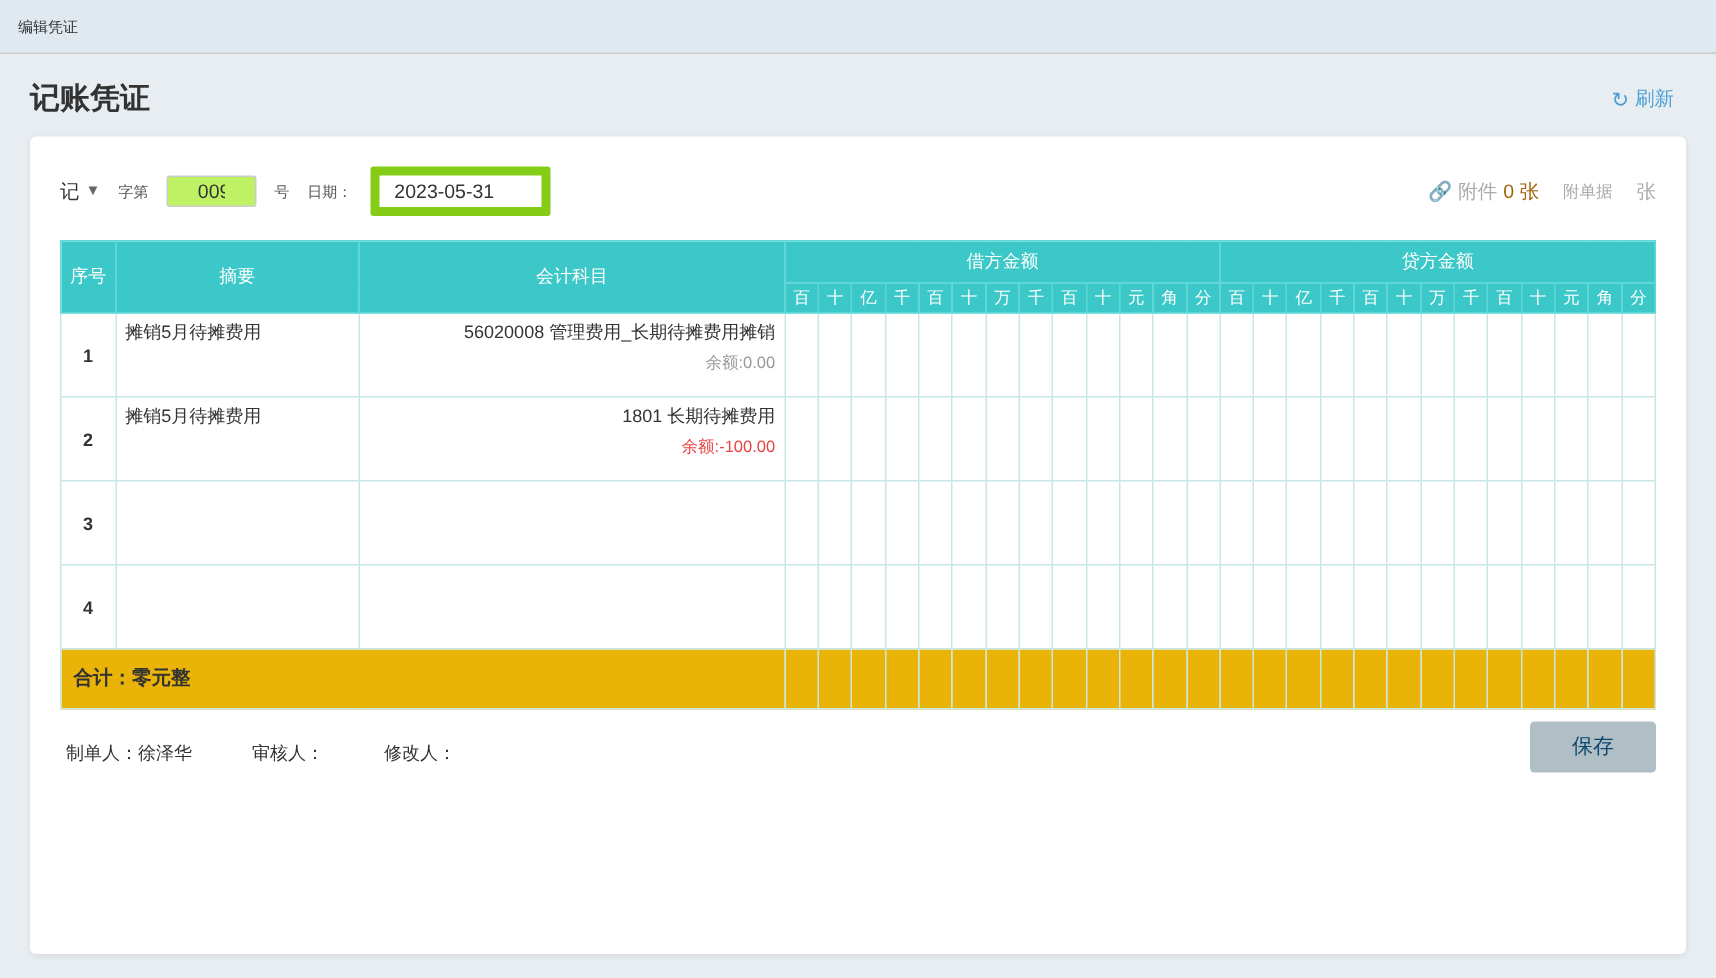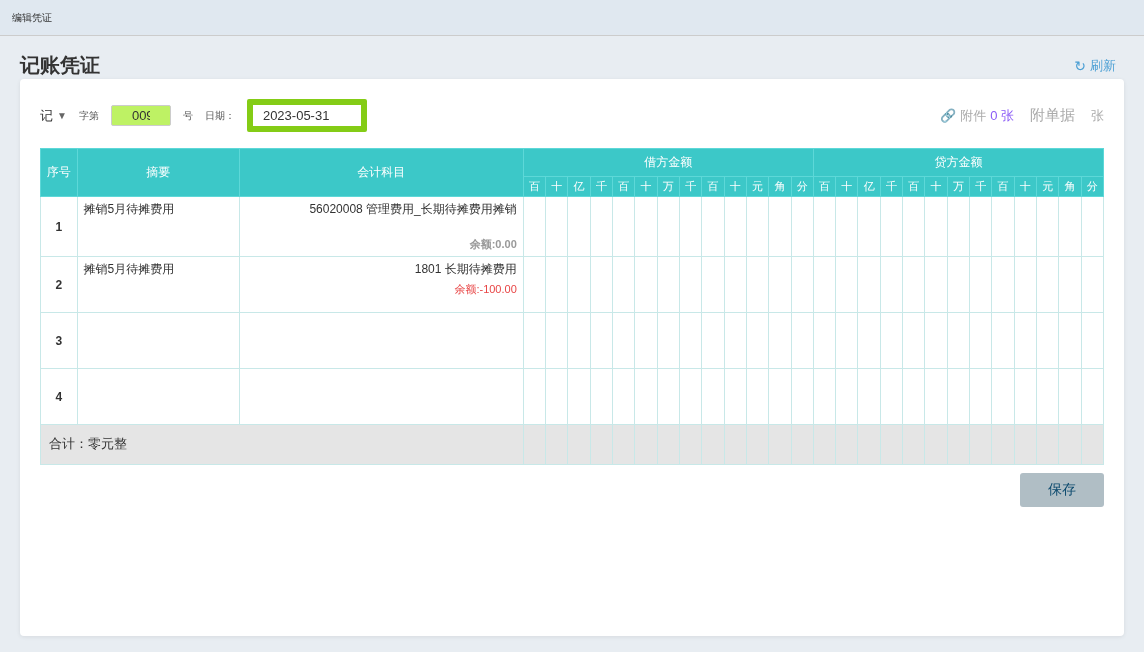--- a/index.html
+++ b/index.html
@@ -33,21 +33,21 @@
       flex: 1;
       padding: 16px 20px;
       overflow: auto;
       display: flex;
       flex-direction: column;
     }
     .page-header {
       display: flex;
       justify-content: space-between;
       align-items: flex-end;
-      margin-bottom: 0;
+      margin-bottom: 12px;
     }
     .page-title {
       font-size: 20px;
       font-weight: bold;
       color: #333;
     }
     .refresh-btn {
       display: flex;
       align-items: center;
       gap: 4px;
@@ -128,25 +128,25 @@
     }
     .attachment-btn {
       display: flex;
       align-items: center;
       gap: 4px;
       color: #aaa;
       font-size: 13px;
       cursor: pointer;
     }
     .attachment-count {
-      color: #8b5cf6;
+      color: #a16207;
     }
     .single-btn {
       color: #aaa;
-      font-size: 15px;
+      font-size: 11px;
       cursor: pointer;
     }
     .zhang-label {
       color: #aaa;
       font-size: 13px;
     }
     
     .voucher-table {
       width: 100%;
       border-collapse: collapse;
@@ -205,33 +205,32 @@
     .td-summary {
       vertical-align: top;
     }
     .td-account {
       vertical-align: top;
       text-align: right;
     }
     .balance-text {
       color: #999;
       font-size: 11px;
-      margin-top: 19px;
-      font-weight: bold;
+      margin-top: 4px;
     }
     .balance-red {
       color: #e84444;
       font-size: 11px;
       margin-top: 4px;
     }
     .total-row td {
-      background: #e5e5e5;
+      background: #eab308;
       padding: 10px 8px;
       font-size: 13px;
-      font-weight: normal;
+      font-weight: bold;
       color: #333;
       height: 40px;
     }
     .footer-row {
       display: flex;
       align-items: center;
       gap: 40px;
       padding: 12px 4px 4px;
     }
     .footer-field {
@@ -507,17 +506,28 @@
               <td class="amount-col"></td>
               <td class="amount-col"></td>
               <td class="amount-col"></td>
               <td class="amount-col"></td>
               <td class="amount-col"></td>
           </tr>
         </tbody>
       </table>
 
       <div class="footer-area">
+        <div class="footer-row">
+          <span class="footer-field">
+            <span>制单人：</span><span>徐泽华</span>
+          </span>
+          <span class="footer-field">
+            <span>审核人：</span><span></span>
+          </span>
+          <span class="footer-field">
+            <span>修改人：</span><span></span>
+          </span>
+        </div>
         <button class="save-btn">保存</button>
       </div>
     </div>
   </div>
 </div>
 
 </body></html>

